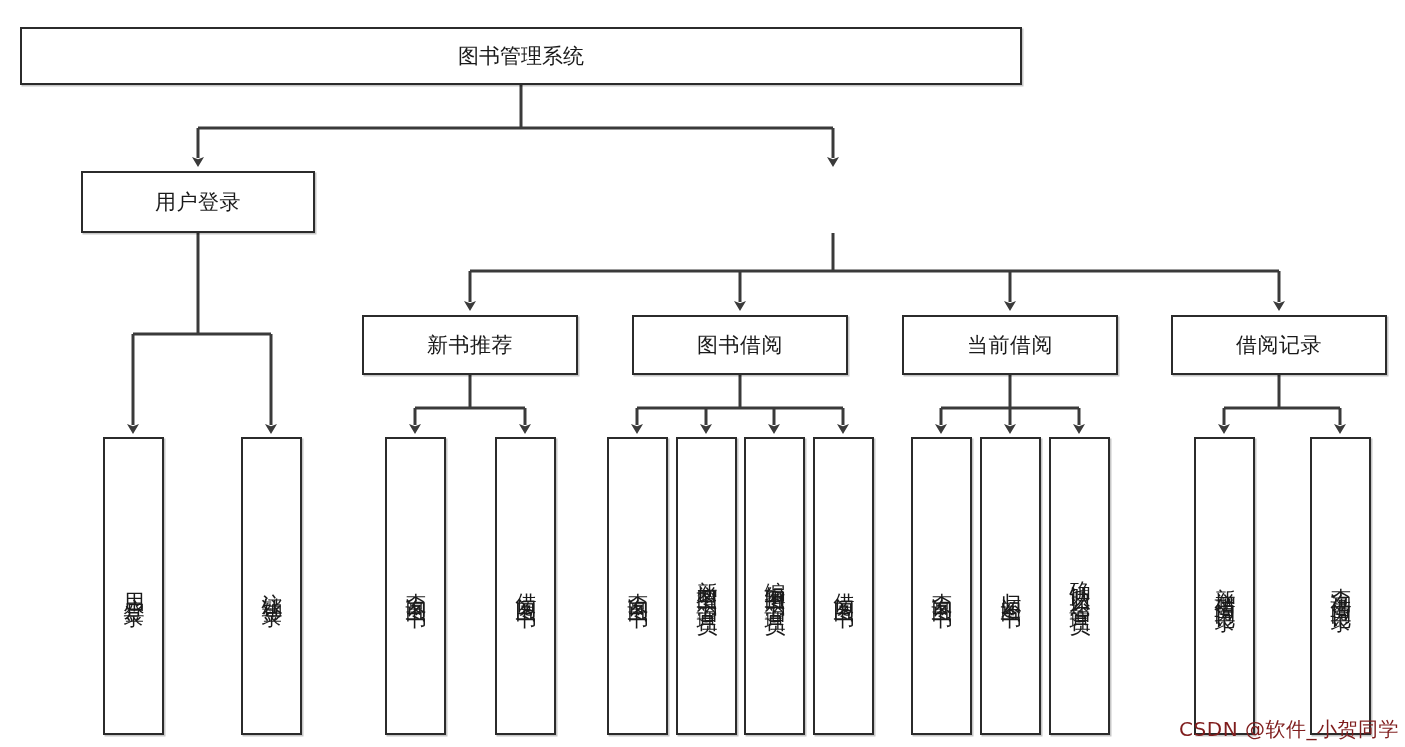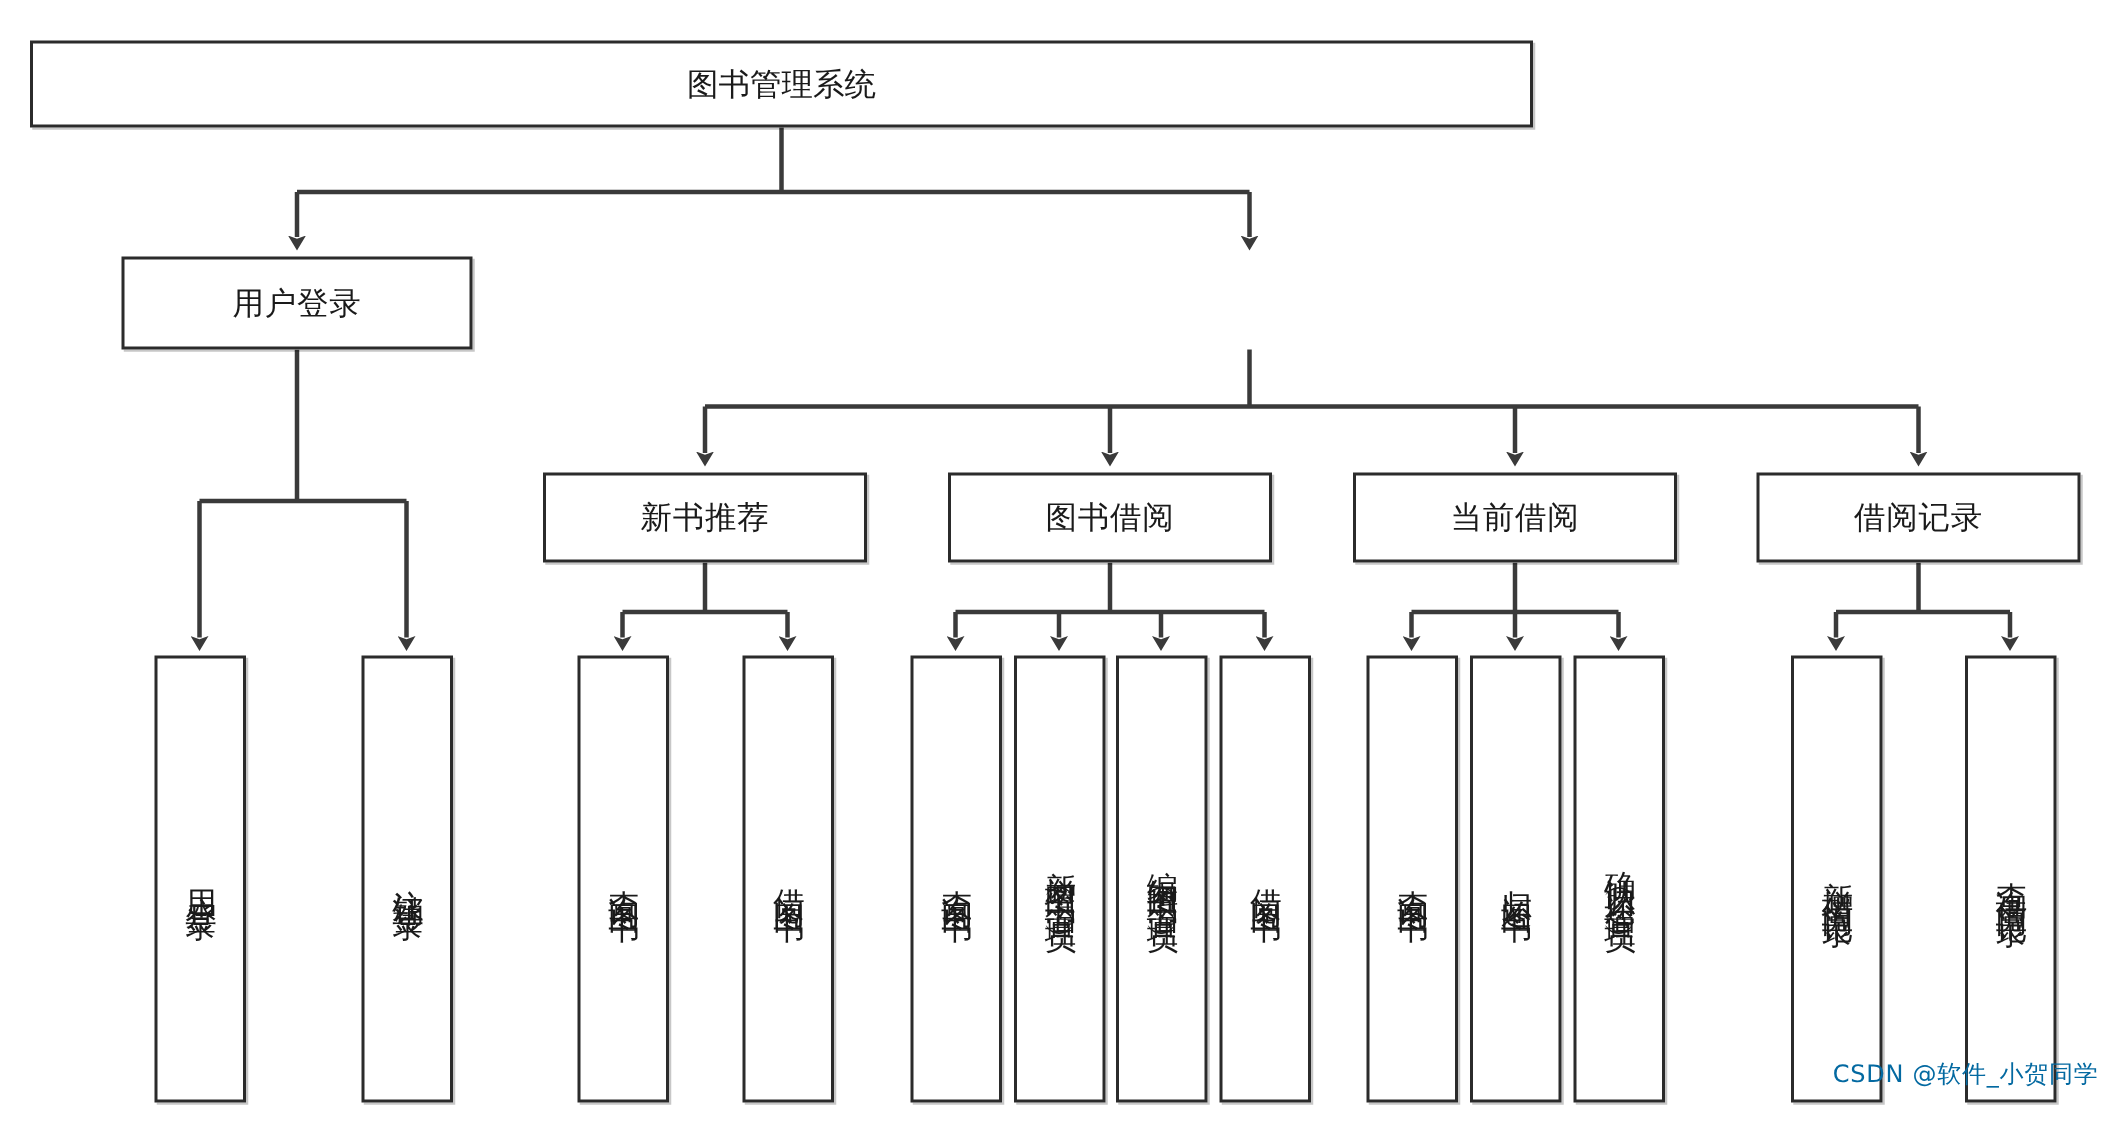--- a/index.html
+++ b/index.html
@@ -55,23 +55,23 @@
   .v-node .node-label {
     writing-mode: vertical-rl;
     text-orientation: upright;
     font-size: 21px;
     letter-spacing: 5px;
     line-height: 1;
   }
   .watermark {
     position: absolute;
     right: 6px;
-    bottom: 20px;
-    font-size: 16px;
-    color: #0369a1;
+    bottom: 4px;
+    font-size: 20px;
+    color: #7f1d1d;
     letter-spacing: 0.5px;
     user-select: none;
     white-space: nowrap;
   }
 </style>
 </head>
 <body>
 
 <div id="diagram-root">
 

